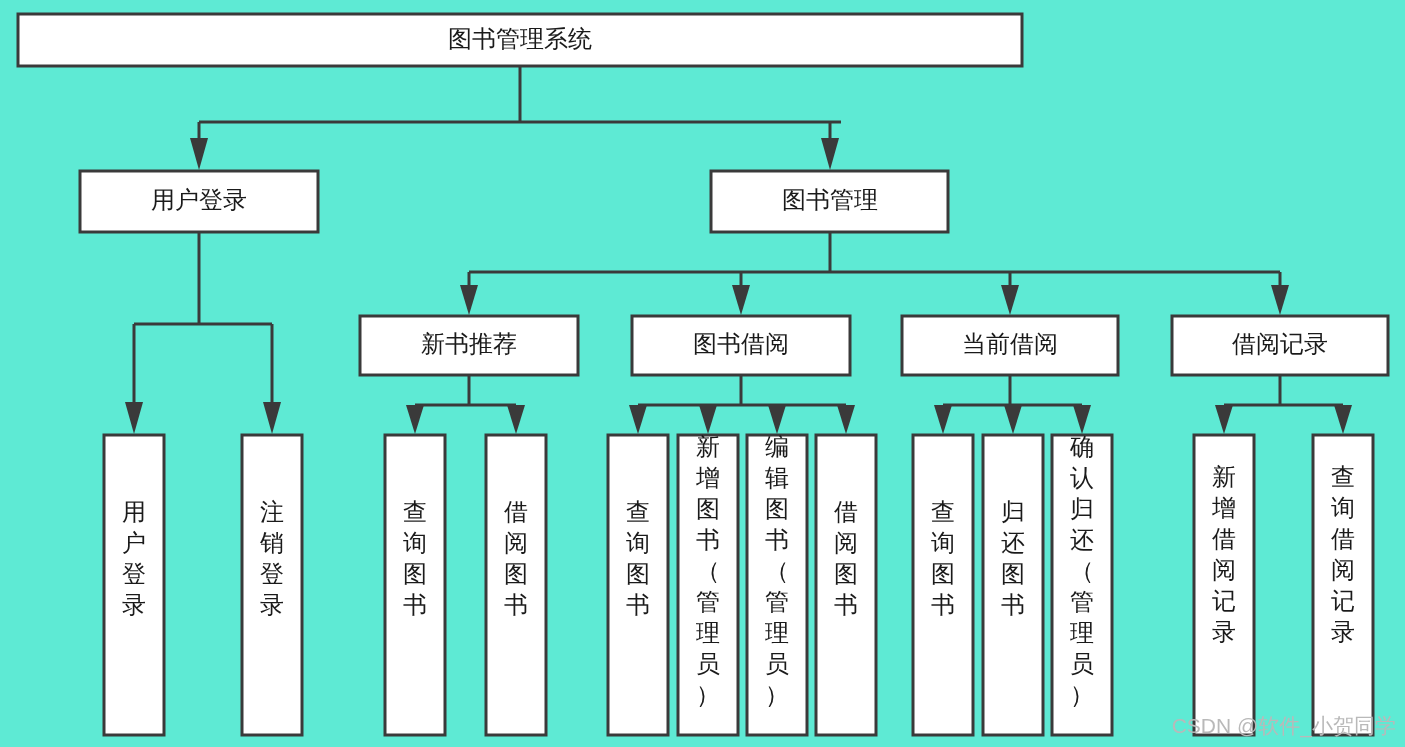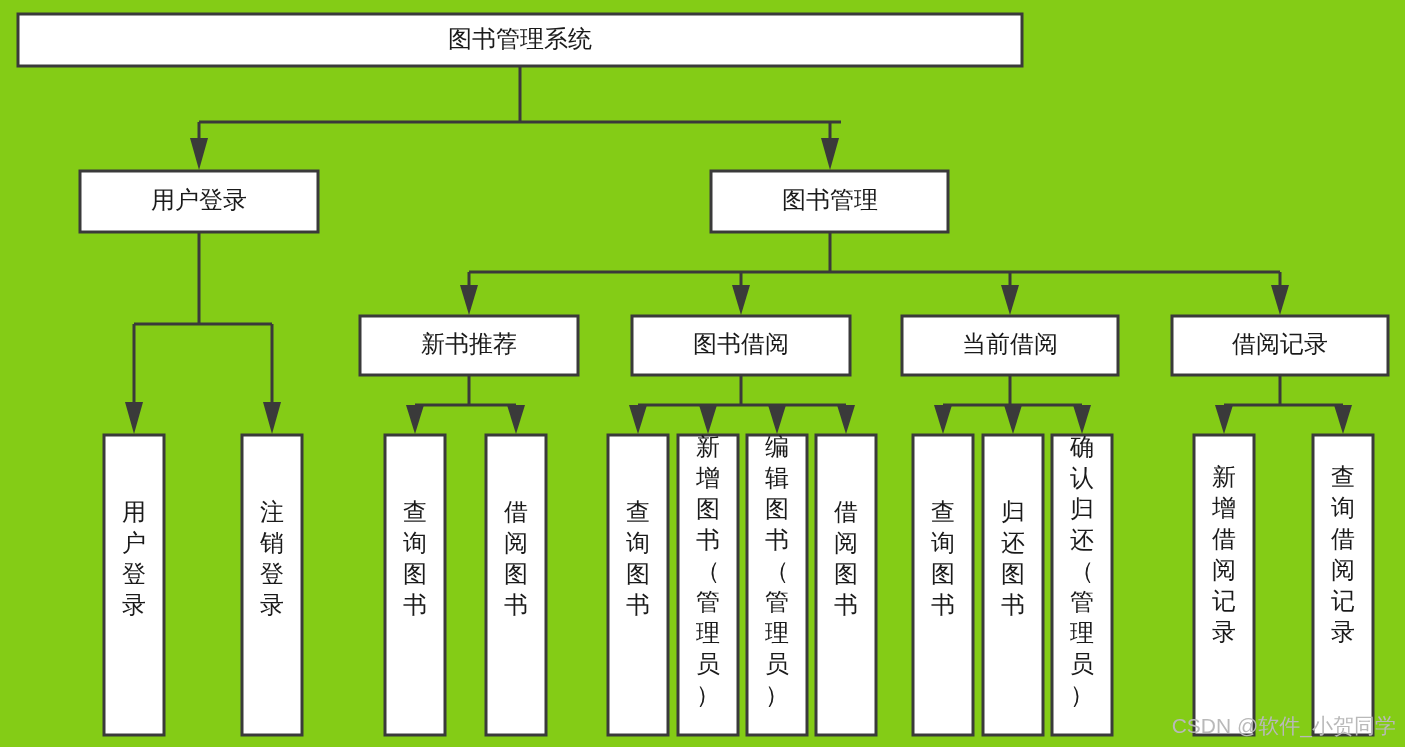--- a/index.html
+++ b/index.html
@@ -8,21 +8,21 @@
     padding: 0;
     background: #ffffff;
   }
   body {
     font-family: "Liberation Sans", "DejaVu Sans", sans-serif;
   }
   #diagram-root {
     position: relative;
     width: 1405px;
     height: 747px;
-    background: #84cc16;
+    background: #5eead4;
     overflow: hidden;
   }
   svg.flowchart {
     display: block;
     width: 1405px;
     height: 747px;
   }
   .node-box {
     fill: #ffffff;
     stroke: #3a3a3a;

